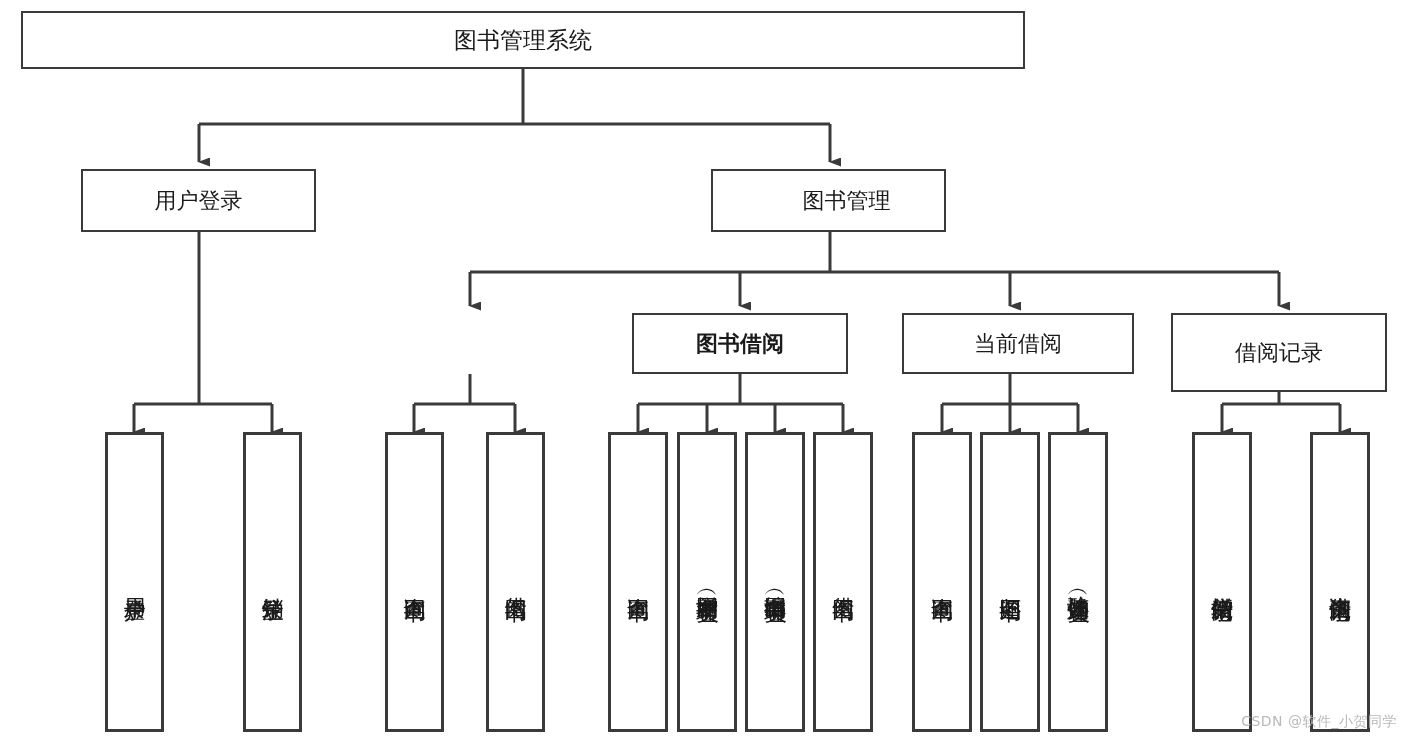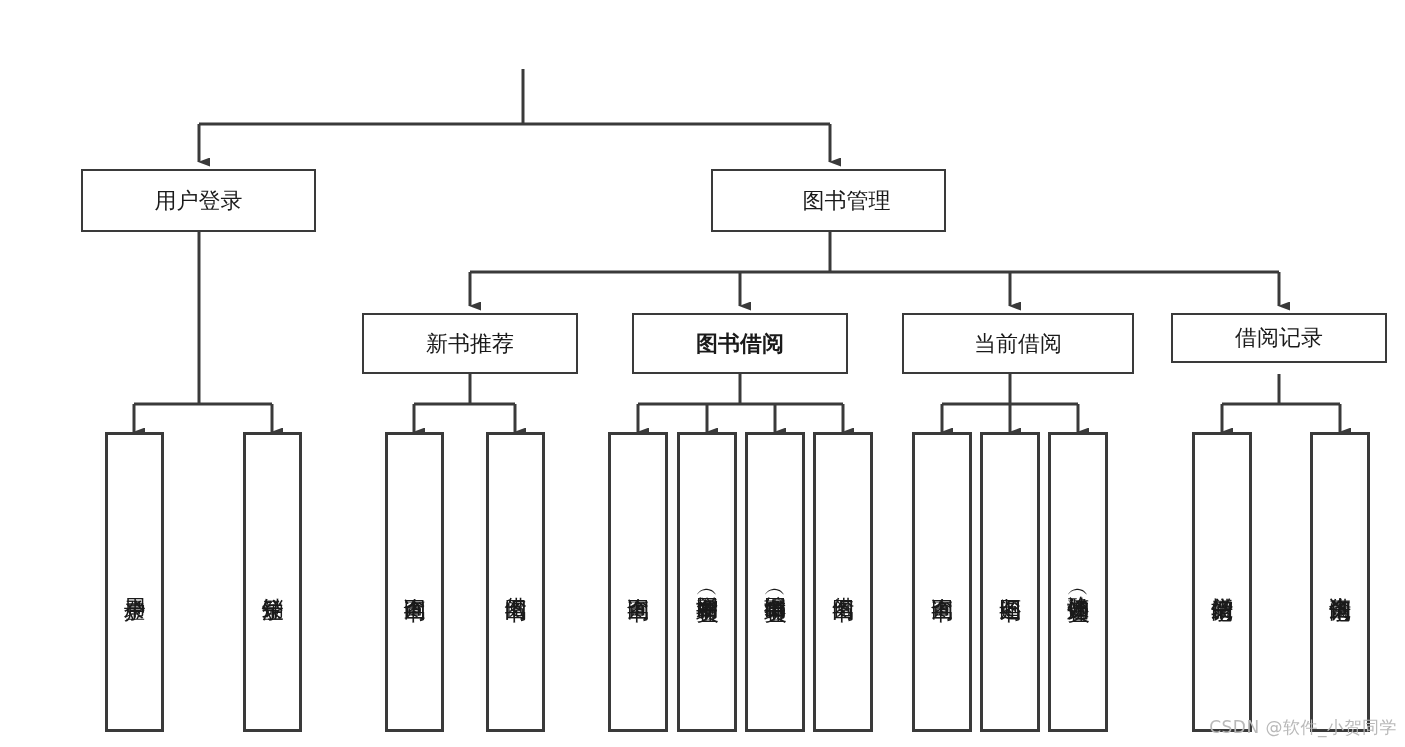--- a/index.html
+++ b/index.html
@@ -43,22 +43,22 @@
     font-size:22px;
     line-height:1.12;
     letter-spacing:1px;
     white-space:nowrap;
     color:#1a1a1a;
   }
 
   .watermark{
     position:absolute;
     right:8px;
-    bottom:8px;
-    font-size:17px;
+    bottom:16px;
+    font-size:14px;
     color:#b9b9b9;
     letter-spacing:0.5px;
     white-space:nowrap;
   }
 </style>
 </head>
 <body>
 
 <div id="canvas">
 
@@ -105,38 +105,38 @@
       <path d="M1010,404 L1010,432" marker-end="url(#arw)"></path>
       <path d="M1078,404 L1078,432" marker-end="url(#arw)"></path>
 
       <path d="M1279,374 L1279,404"></path>
       <path d="M1222,404 L1340,404"></path>
       <path d="M1222,404 L1222,432" marker-end="url(#arw)"></path>
       <path d="M1340,404 L1340,432" marker-end="url(#arw)"></path>
     </g>
   </svg>
 
+  <div class="node root" style="left:21px;top:11px;width:1004px;height:58px;">
+    <span>图书管理系统</span>
+  </div>
 
   <div class="node tier2" style="left:81px;top:169px;width:235px;height:63px;">
     <span>用户登录</span>
   </div>
   <div class="node tier2" style="left:711px;top:169px;width:235px;height:63px;padding-left:36px;">
     <span>图书管理</span>
   </div>
 
-  <div class="node tier3" style="left:362px;top:313px;width:216px;height:61px;">
-    <span>新书推荐</span>
-  </div>
   <div class="node tier3" style="left:632px;top:313px;width:216px;height:61px;font-weight:bold;">
     <span>图书借阅</span>
   </div>
   <div class="node tier3" style="left:902px;top:313px;width:232px;height:61px;">
     <span>当前借阅</span>
   </div>
-  <div class="node tier3" style="left:1171px;top:313px;width:216px;height:50px;">
+  <div class="node tier3" style="left:1171px;top:313px;width:216px;height:79px;">
     <span>借阅记录</span>
   </div>
 
   <div class="leaf" style="left:105px;top:432px;width:59px;height:300px;">
     <span class="vtext">用户登录</span>
   </div>
   <div class="leaf" style="left:243px;top:432px;width:59px;height:300px;">
     <span class="vtext">注销登录</span>
   </div>
 

